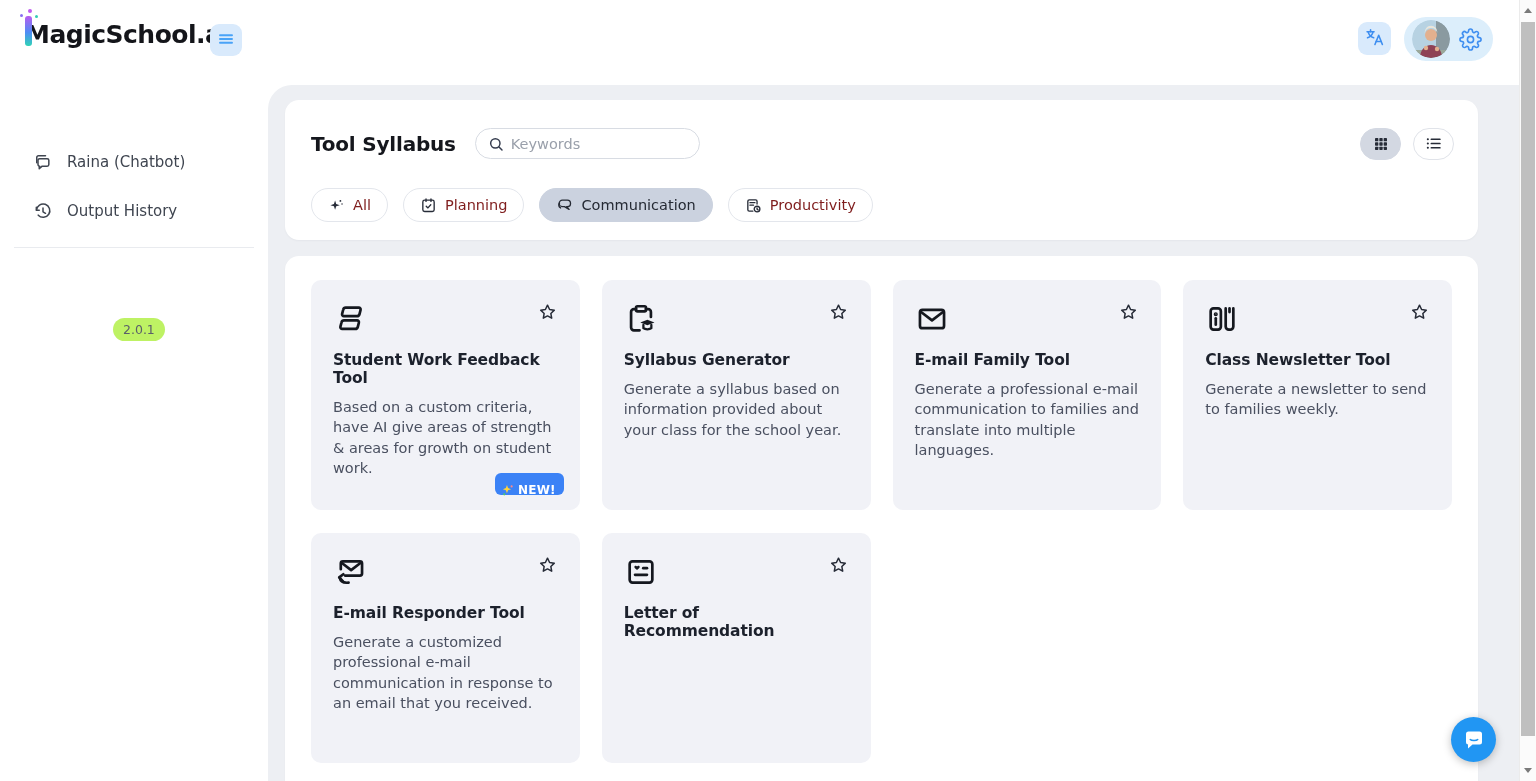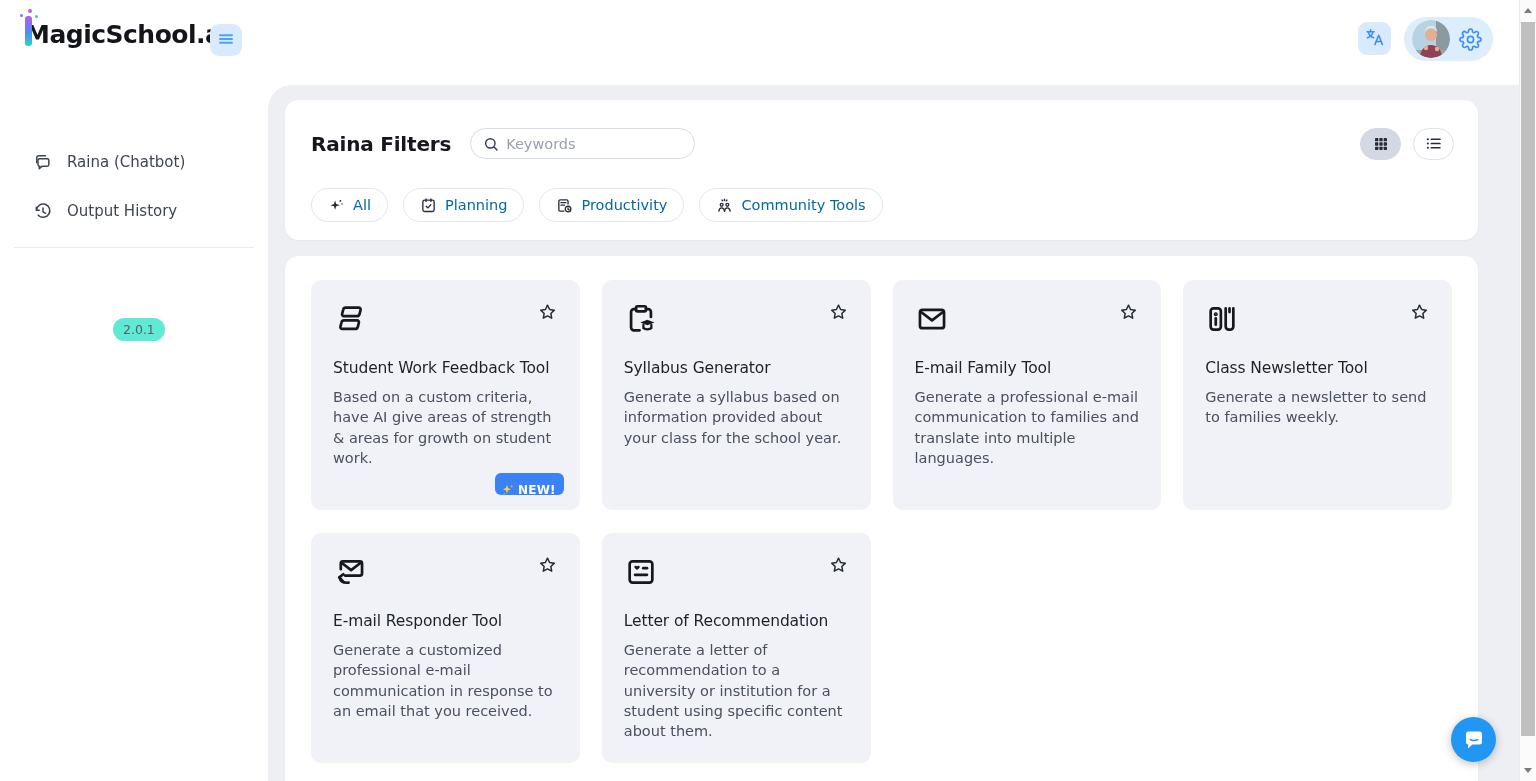--- a/index.html
+++ b/index.html
@@ -27,21 +27,21 @@
 
   
   .sidebar { position:absolute; left:0; top:85px; width:268px; height:696px; background:#fff; }
   .nav-item { position:absolute; left:14px; width:240px; height:40px; border-radius:10px;
               display:flex; align-items:center; gap:14px; padding-left:19px; cursor:pointer;
               font-size:15px; color:#3f4550; }
   .nav-item svg { flex:0 0 auto; }
   .nav-item.active { background:#d9eafc; color:#49a3f7; }
   .sidebar-divider { position:absolute; left:14px; top:162px; width:240px; height:1px; background:#e9ebef; }
   .version-badge { position:absolute; left:113px; top:233px; min-width:44px; height:23px; padding:0 10px;
-                   background:#5eead4; border-radius:12px; display:flex; align-items:center; justify-content:center;
+                   background:#bef264; border-radius:12px; display:flex; align-items:center; justify-content:center;
                    font-size:12.5px; color:#5a5f6a; }
 
   
   .main-bg { position:absolute; left:268px; top:85px; width:1268px; height:696px;
              background:#edeff3; border-top-left-radius:24px; }
   .panel { position:absolute; left:17px; width:1193px; background:#fff; border-radius:14px;
            box-shadow:0 1px 2px rgba(25,30,45,0.04); }
   .filter-panel { top:15px; height:140px; }
   .tools-panel { top:171px; height:560px; }
 
@@ -52,32 +52,32 @@
   .search-box input { border:none; outline:none; flex:1; font-size:14.5px; color:#3a3f4a; background:transparent;
                       font-family:"DejaVu Sans", sans-serif; }
   .search-box input::placeholder { color:#9aa0ab; }
   .view-toggles { margin-left:auto; display:flex; gap:12px; }
   .toggle { width:41px; height:32px; border-radius:16px; display:flex; align-items:center; justify-content:center;
             cursor:pointer; background:#fff; border:1px solid #e0e3e9; }
   .toggle.selected { background:#d3d8e2; border-color:#d3d8e2; }
 
   .pills { position:absolute; left:26px; top:88px; display:flex; gap:15px; }
   .pill { height:34px; border:1px solid #e3e6ec; border-radius:17px; background:#fff; cursor:pointer;
-          display:flex; align-items:center; gap:8px; padding:0 16px; font-size:14.5px; color:#0369a1;
+          display:flex; align-items:center; gap:8px; padding:0 16px; font-size:14.5px; color:#7f1d1d;
           font-family:"DejaVu Sans", sans-serif; }
   .pill.selected { background:#cbd2df; border-color:#cbd2df; color:#252a34; }
 
   
   .cards { position:absolute; left:26px; top:24px; width:1141px; display:grid;
            grid-template-columns:repeat(4, 1fr); gap:23px 22px; }
   .card { position:relative; background:#f1f2f7; border-radius:10px; min-height:230px;
           padding:22px 22px 20px 22px; cursor:pointer; }
   .card-head { display:flex; justify-content:space-between; align-items:flex-start; }
   .fav-star { background:none; border:none; cursor:pointer; padding:0; line-height:0; }
-  .card-title { margin-top:23px; font-size:15.5px; font-weight:400; color:#1c212c; letter-spacing:-0.1px; }
+  .card-title { margin-top:15px; font-size:15.5px; font-weight:700; color:#1c212c; letter-spacing:-0.1px; }
   .card-desc { margin-top:10px; font-size:14.5px; line-height:1.4; color:#4a5060; }
   .new-badge { position:absolute; right:16px; bottom:15px; background:#3b82f6; color:#fff; border-radius:6px;
                height:22px; display:flex; align-items:center; gap:4px; padding:12px 8px 0 6px;
                font-size:12px; font-weight:700; letter-spacing:0.2px; }
 
   
   .chat-launcher { position:absolute; left:1451px; top:717px; width:45px; height:45px; border-radius:50%;
                    background:#2196f3; border:none; cursor:pointer; display:flex; align-items:center;
                    justify-content:center; box-shadow:0 2px 8px rgba(0,0,0,0.25); }
 
@@ -182,21 +182,21 @@
   <div class="sidebar-divider"></div>
 
 
   <div class="version-badge">2.0.1</div>
 </div>
 
 <div class="main-bg">
 
   <section class="panel filter-panel">
     <div class="filter-row1">
-      <span class="filter-title">Raina Filters</span>
+      <span class="filter-title">Tool Syllabus</span>
       <div class="search-box">
         <span style="line-height:0;">
           <svg width="16" height="16" viewBox="0 0 24 24" fill="none" stroke="#353c4e" stroke-width="2.2" stroke-linecap="round">
               <circle cx="11" cy="11" r="7"></circle>
               <path d="M16.5 16.5L21 21"></path>
             </svg>
         </span>
         <input type="text" placeholder="Keywords" style="">
       </div>
       <div class="view-toggles">
@@ -240,43 +240,40 @@
       <button class="pill">
         <span style="line-height:0;">
           <svg width="17" height="17" viewBox="0 0 24 24" fill="none" stroke="#272c38" stroke-width="1.9" stroke-linecap="round" stroke-linejoin="round">
             <rect x="4" y="4.5" width="16" height="16" rx="2.5"></rect>
               <path d="M8.5 2.8v3.4M15.5 2.8v3.4"></path>
               <path d="M8.8 13l2.4 2.4 4-4.4"></path>
           </svg>
         </span>
         <span>Planning</span>
       </button>
+      <button class="pill selected">
+        <span style="line-height:0;">
+          <svg width="17" height="17" viewBox="0 0 24 24" fill="none" stroke="#252a34" stroke-width="1.9" stroke-linecap="round" stroke-linejoin="round">
+            <path d="M9 4.5h7a4.5 4.5 0 0 1 0 9h-1l3.5 4-6.5-4H9a4.5 4.5 0 0 1 0-9z"></path>
+            <path d="M5 8.5a4.5 4.5 0 0 0 1.5 7"></path>
+          </svg>
+        </span>
+        <span>Communication</span>
+      </button>
       <button class="pill">
         <span style="line-height:0;">
           <svg width="17" height="17" viewBox="0 0 24 24" fill="none" stroke="#272c38" stroke-width="1.9" stroke-linecap="round" stroke-linejoin="round">
             <path d="M17 10V6a2 2 0 0 0-2-2H6a2 2 0 0 0-2 2v12a2 2 0 0 0 2 2h5"></path>
             <path d="M7 8h7M7 11.5h5"></path>
             <circle cx="17" cy="17" r="4"></circle>
               <path d="M17 15.3v1.9l1.4.9"></path>
           </svg>
         </span>
         <span>Productivity</span>
       </button>
-      <button class="pill">
-        <span style="line-height:0;">
-          <svg width="17" height="17" viewBox="0 0 24 24" fill="none" stroke="#272c38" stroke-width="1.9" stroke-linecap="round" stroke-linejoin="round">
-            <circle cx="8" cy="11" r="2"></circle>
-              <circle cx="16" cy="11" r="2"></circle>
-            <path d="M4 20c.4-3 2.2-4.6 4-4.6S11.6 17 12 20"></path>
-            <path d="M12 20c.4-3 2.2-4.6 4-4.6s3.6 1.6 4 4.6"></path>
-            <path d="M9.5 5.5l-1-1.3M12 4.8V3.2M14.5 5.5l1-1.3"></path>
-          </svg>
-        </span>
-        <span>Community Tools</span>
-      </button>
     </div>
   </section>
 
   <section class="panel tools-panel">
     <div class="cards">
 
       <div class="card">
         <div class="card-head">
           <span style="line-height:0;">
             <svg width="34" height="34" viewBox="0 0 24 24" fill="none" stroke="#15181f" stroke-width="1.9" stroke-linejoin="round">
@@ -394,21 +391,20 @@
               <path d="M7.8 14h8.4"></path>
             </svg>
           </span>
           <button class="fav-star">
             <svg width="21" height="21" viewBox="0 0 24 24" fill="none" stroke="#272c38" stroke-width="1.7" stroke-linejoin="round">
                 <path d="M12 3.6l2.4 5 5.4.7-4 3.8 1 5.4-4.8-2.6-4.8 2.6 1-5.4-4-3.8 5.4-.7z"></path>
               </svg>
           </button>
         </div>
         <div class="card-title">Letter of Recommendation</div>
-        <div class="card-desc">Generate a letter of recommendation to a university or institution for a student using specific content about them.</div>
       </div>
 
     </div>
   </section>
 </div>
 
 <button class="chat-launcher">
   <span style="line-height:0;">
     <svg width="24" height="24" viewBox="0 0 24 24">
       <path d="M6.5 3.5h11A2.5 2.5 0 0 1 20 6v8a2.5 2.5 0 0 1-2.5 2.5h-7L6 20.5v-4H6.5A2.5 2.5 0 0 1 4 14V6a2.5 2.5 0 0 1 2.5-2.5z" fill="#ffffff"></path>

